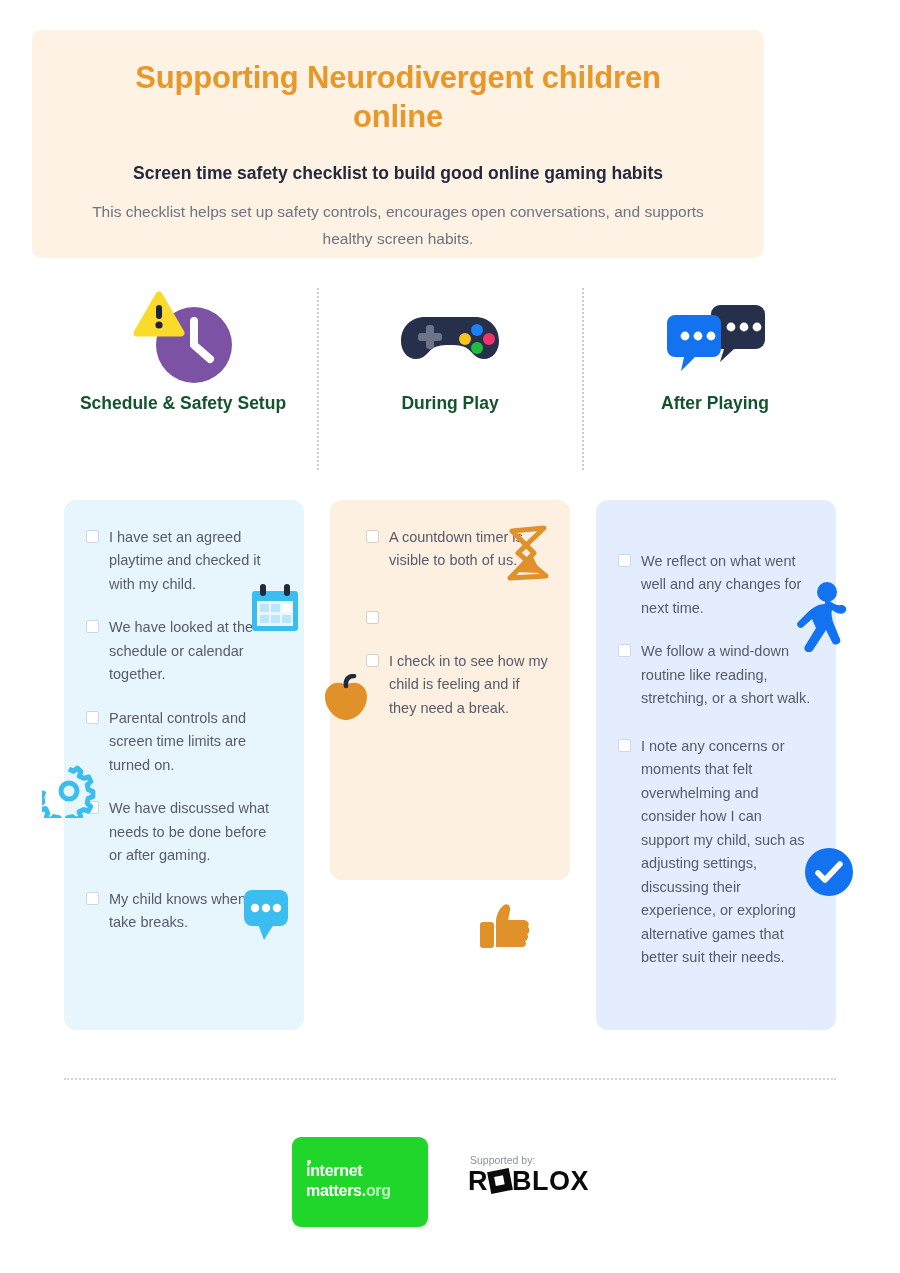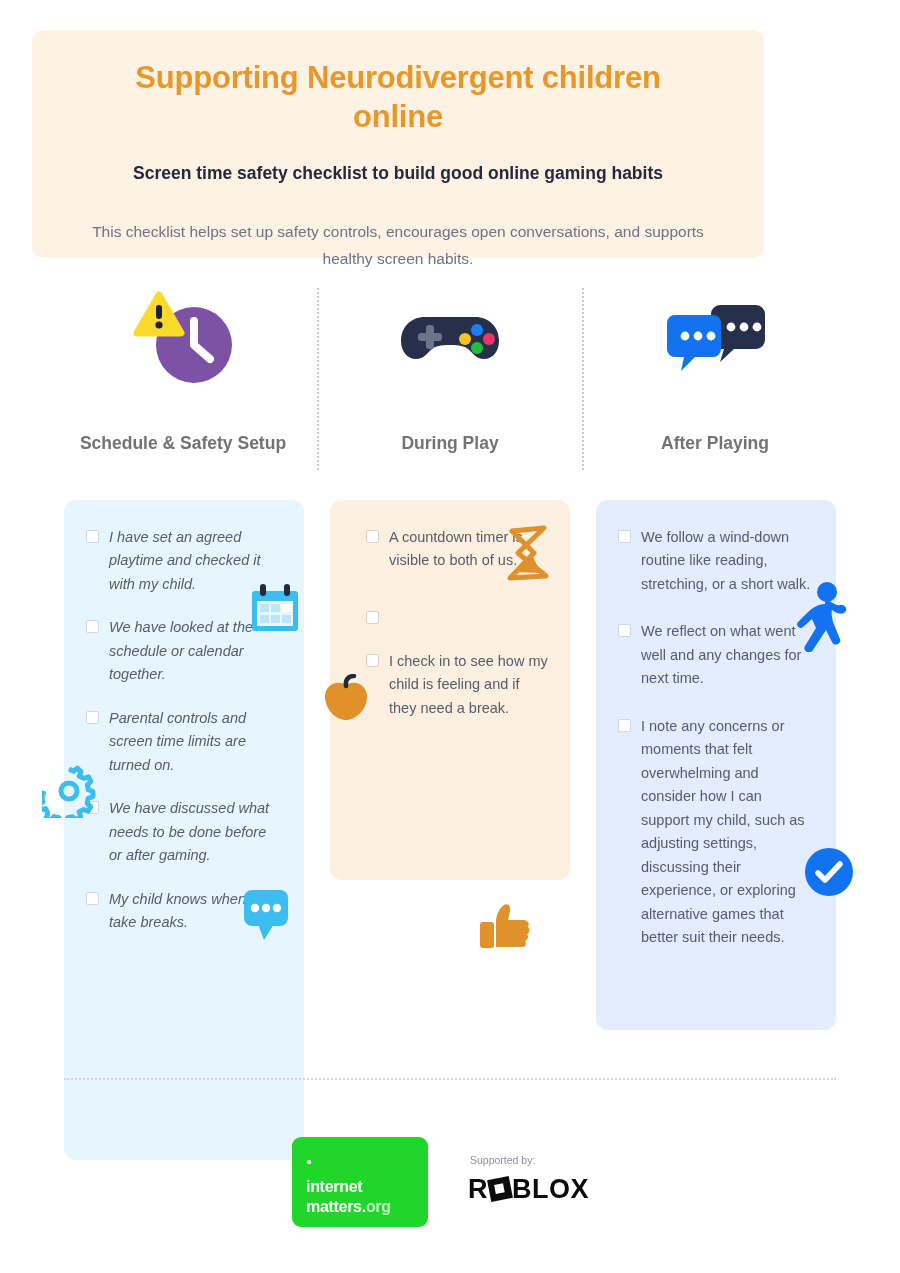--- a/index.html
+++ b/index.html
@@ -34,21 +34,21 @@
     letter-spacing: -0.2px;
   }
   .header h2 {
     margin-top: 26px;
     font-size: 17.5px;
     font-weight: bold;
     color: #24293d;
     line-height: 1.3;
   }
   .header p {
-    margin-top: 34px;
+    margin-top: 14px;
     font-size: 15.5px;
     line-height: 1.72;
     color: #6d7384;
   }
 
   
   .colheads {
     position: absolute;
     left: 32px; top: 282px;
     width: 836px; height: 190px;
@@ -61,23 +61,22 @@
   .colhead.c1 { left: 28px; }
   .colhead.c2 { left: 295px; }
   .colhead.c3 { left: 560px; }
   .colhead .iconwrap {
     height: 110px;
     display: flex; align-items: center; justify-content: center;
   }
   .colhead .title {
     font-size: 17.5px;
     font-weight: bold;
-    color: #737373;
+    color: #14532d;
     line-height: 1.28;
-    margin-top: 40px;
   }
   .vdash {
     position: absolute;
     top: 6px;
     width: 0; height: 182px;
     border-left: 2px dotted #c9cbd1;
   }
   .vdash.v1 { left: 285px; }
   .vdash.v2 { left: 550px; }
 
@@ -87,21 +86,21 @@
     left: 32px; top: 500px;
     width: 836px;
   }
   .card {
     position: absolute;
     top: 0;
     width: 240px;
     border-radius: 12px;
     padding: 26px 22px 24px 22px;
   }
-  .card.c1 { left: 32px;  background: #e7f6fd; height: 660px; font-style: italic; }
+  .card.c1 { left: 32px;  background: #e7f6fd; height: 530px; }
   .card.c2 { left: 298px; background: #fdf0e1; height: 380px; padding-left: 36px; }
   .card.c3 { left: 564px; background: #e3edfd; height: 530px; }
 
   .item {
     display: flex;
     align-items: flex-start;
     margin-bottom: 20px;
   }
   .item:last-child { margin-bottom: 0; }
   .cbox {
@@ -139,39 +138,39 @@
   .imlogo {
     position: absolute;
     left: 292px; top: 7px;
     width: 136px; height: 90px;
     background: #20d62b;
     border-radius: 9px;
     color: #ffffff;
     font-weight: bold;
     font-size: 16px;
     line-height: 1.25;
-    padding: 40px 0 0 14px;
+    padding: 24px 0 0 14px;
     letter-spacing: -0.3px;
   }
   .imlogo .dotmark {
     position: absolute; left: 15px; top: 23px;
     width: 4px; height: 4px; border-radius: 50%;
     background: #ffffff;
   }
   .imlogo .org { color: #bdf5c0; font-weight: bold; }
   .imlogo .reddot { color: #ffffff; }
   .supported {
     position: absolute;
     left: 470px; top: 24px;
     font-size: 10.5px;
     color: #8b909d;
   }
   .roblox {
     position: absolute;
-    left: 468px; top: 44px;
+    left: 468px; top: 36px;
     font-size: 27px;
     font-weight: bold;
     color: #0b0b0b;
     letter-spacing: 0.5px;
   }
   .roblox .rbx-o {
     display: inline-block;
     width: 22px; height: 22px;
     background: #0b0b0b;
     transform: rotate(-11deg);
@@ -284,27 +283,27 @@
       <div class="item" style="margin-top:34px;">
         <span class="cbox"></span>
       </div>
       <div class="item" style="margin-top:26px;">
         <span class="cbox"></span>
         <span class="itext">I check in to see how my child is feeling and if they need a break.</span>
       </div>
     </div>
 
     <div class="card c3">
+      <div class="item" style="margin-top:24px;">
+        <span class="cbox"></span>
+        <span class="itext">We reflect on what went well and any changes for next time.</span>
+      </div>
       <div class="item">
         <span class="cbox"></span>
         <span class="itext">We follow a wind-down routine like reading, stretching, or a short walk.</span>
-      </div>
-      <div class="item" style="margin-top:24px;">
-        <span class="cbox"></span>
-        <span class="itext">We reflect on what went well and any changes for next time.</span>
       </div>
       <div class="item" style="margin-top:24px;">
         <span class="cbox"></span>
         <span class="itext">I note any concerns or moments that felt overwhelming and consider how I can support my child, such as adjusting settings, discussing their experience, or exploring alternative games that better suit their needs.</span>
       </div>
     </div>
   </div>
 
   <div class="decor" style="left:244px; top:578px;">
     <svg width="62" height="62" viewBox="0 0 62 62">

